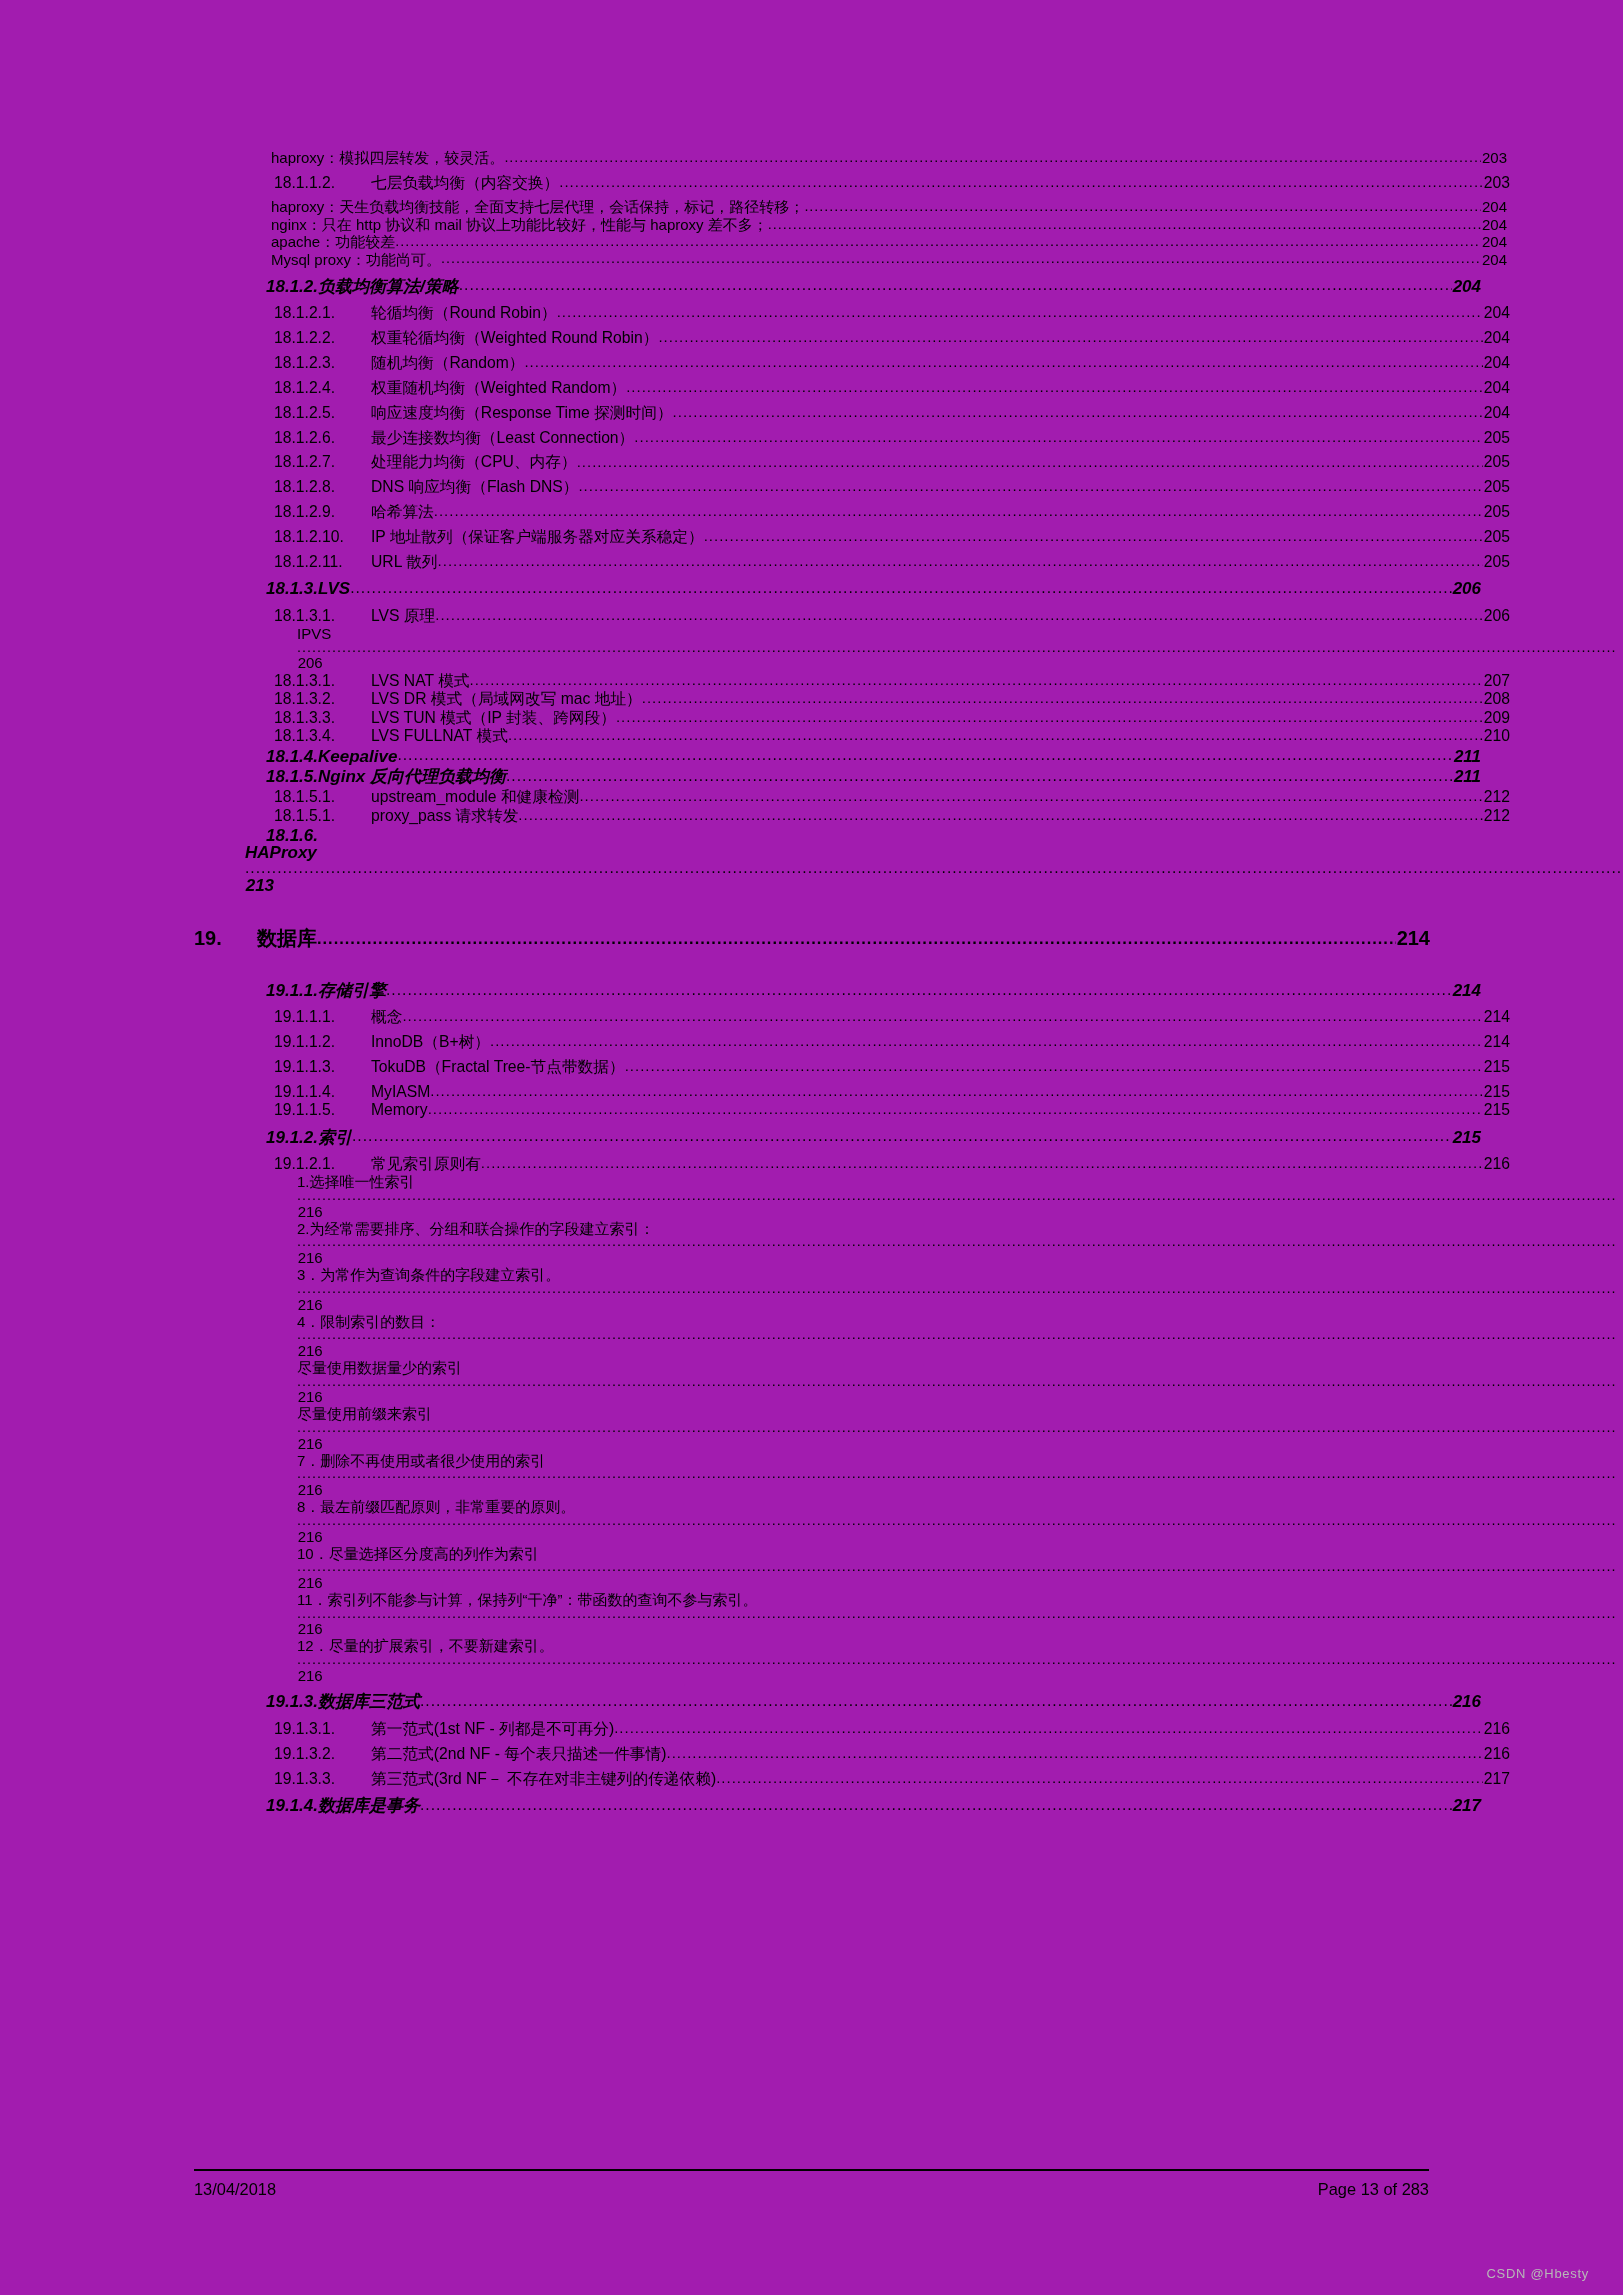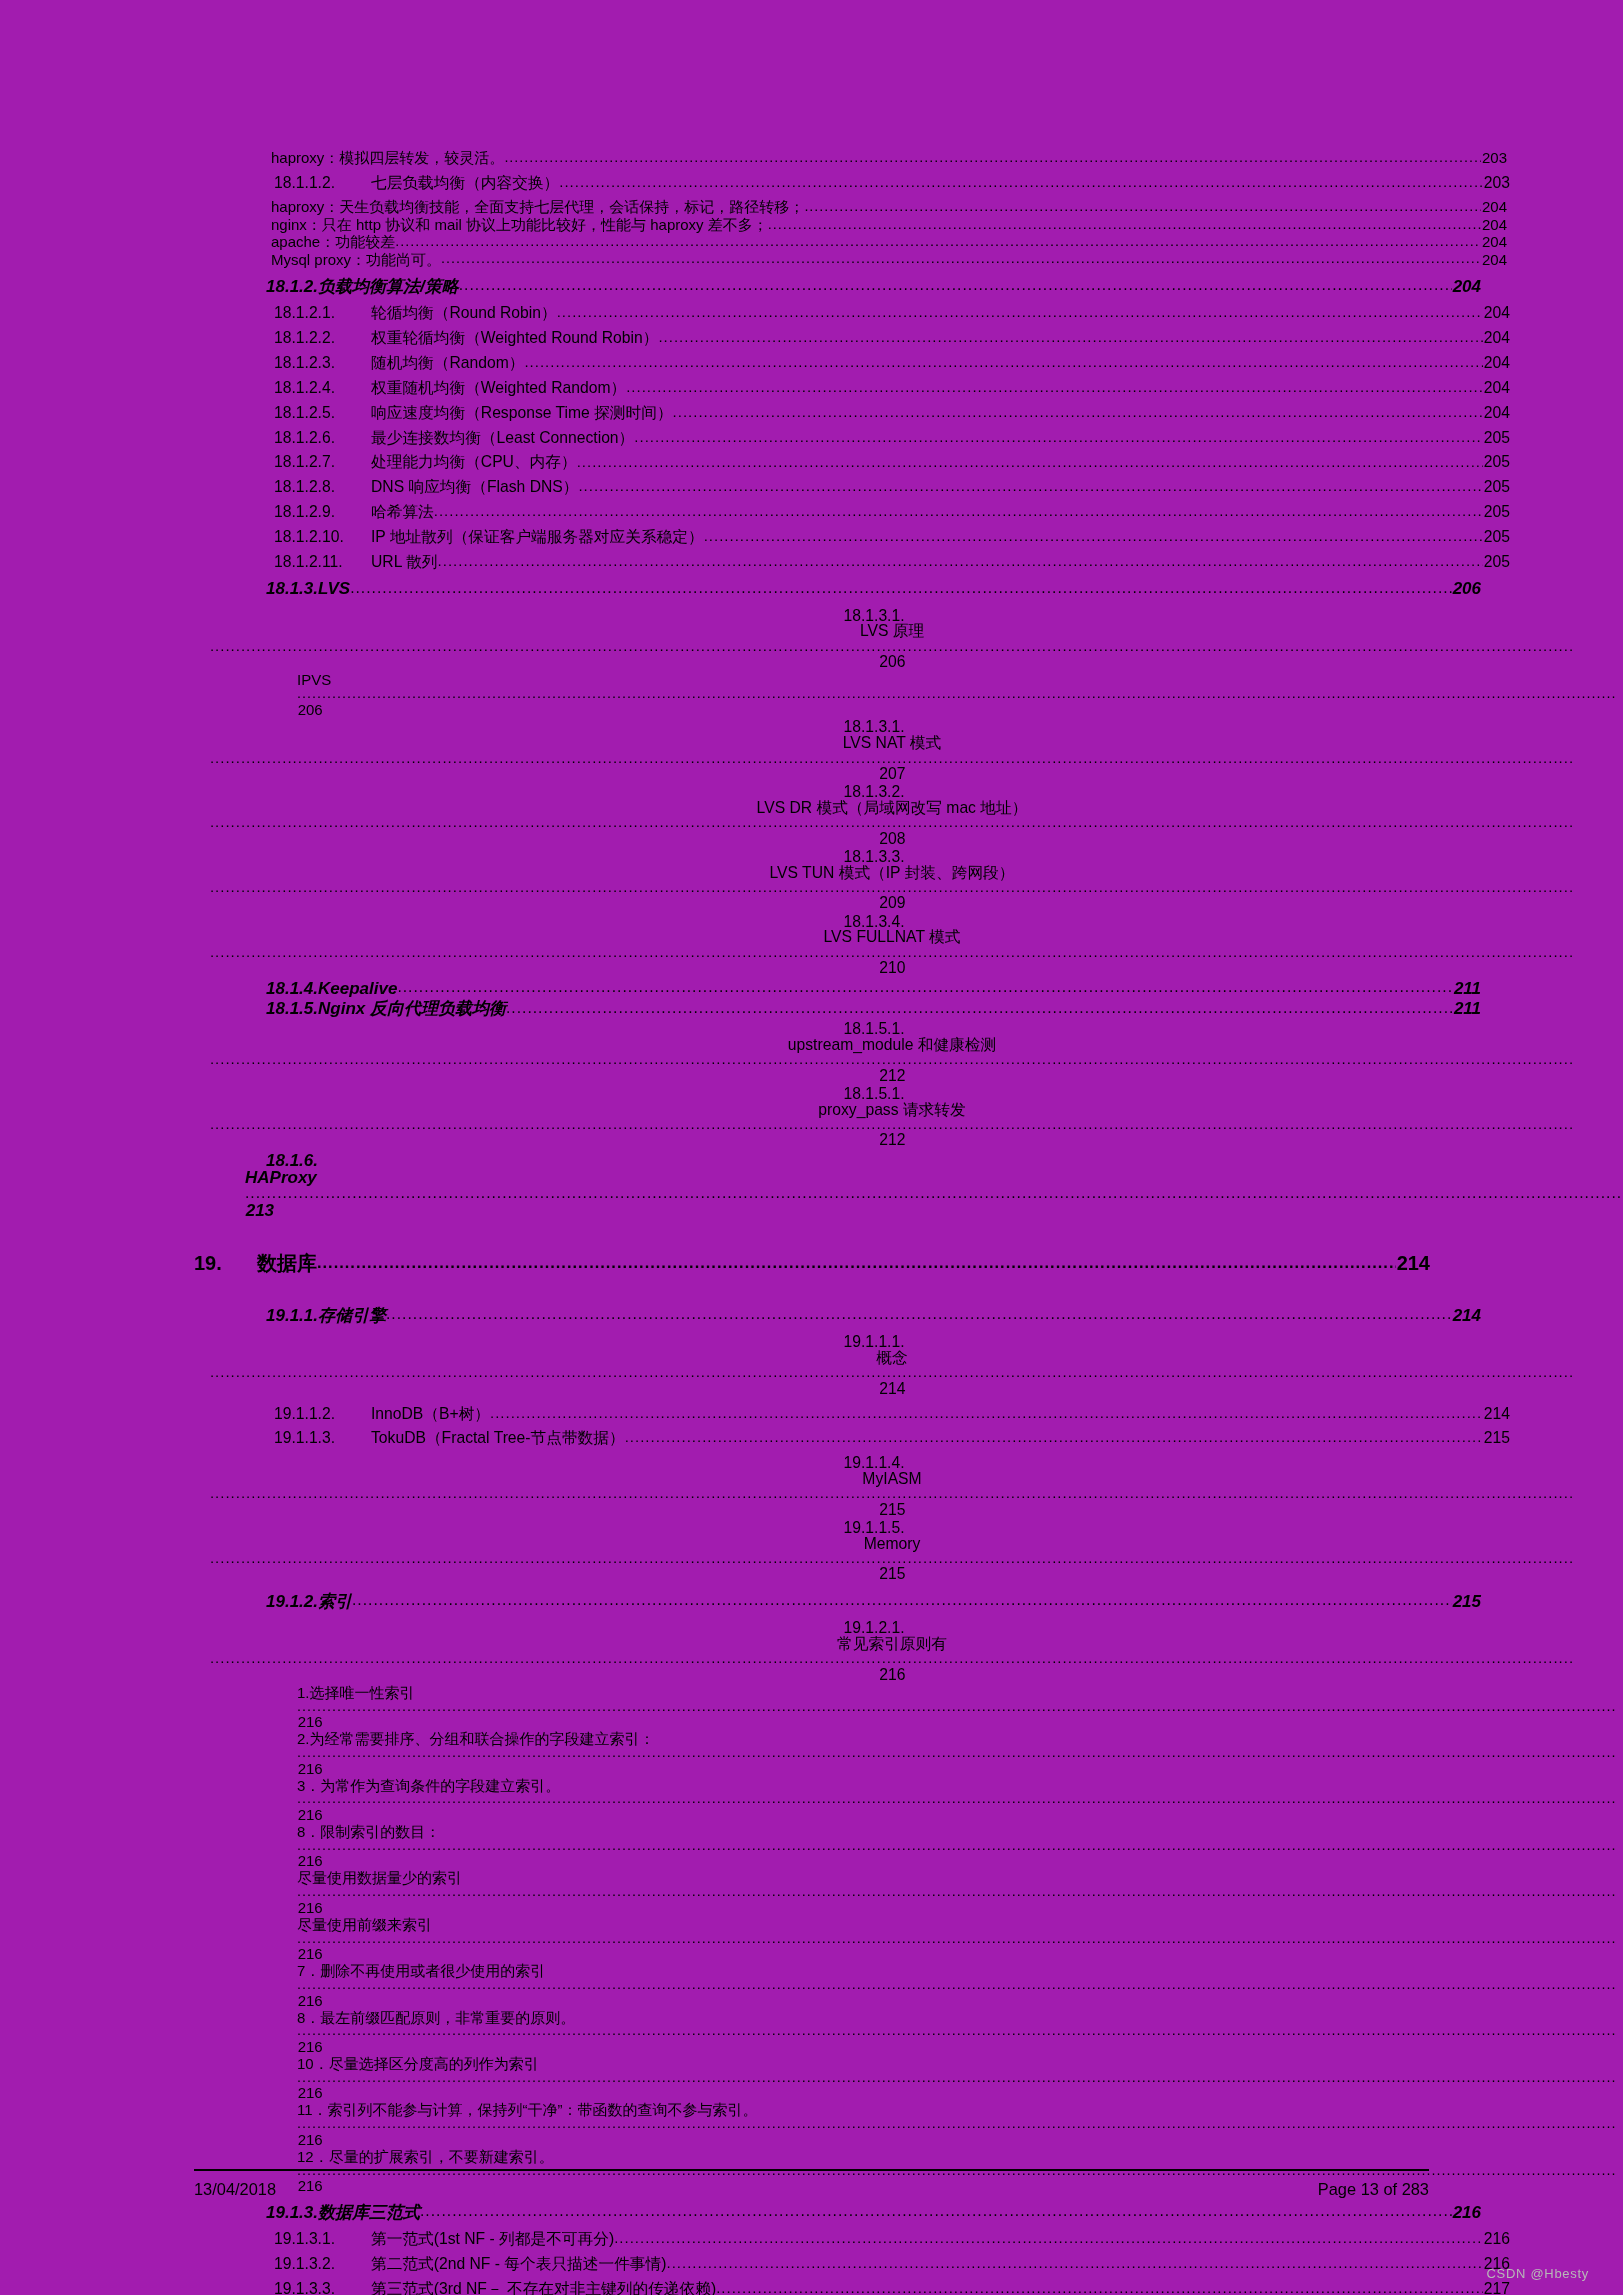--- a/index.html
+++ b/index.html
@@ -97,21 +97,21 @@
     margin-left: 80px;
     margin-top: 9.2px;
     margin-bottom: 9.2px;
     align-items: center;
   }
   .lvl4 .num { width: 97px; }
   .lvl4 .dots { font-size: 15px; position: relative; top: -1.3px; }
   .lvl4 .pg { font-size: 15.7px; }
 
   
-  .lvl4.tight { margin-top: 2.6px; margin-bottom: 2.6px; flex-direction: column; }
+  .lvl4.tight { margin-top: 2.6px; margin-bottom: 2.6px; }
 
   
   .lvl5 {
     font-size: 15px;
     margin-left: 77px;
     margin-top: 2px;
     margin-bottom: 2px;
   }
   .lvl5 .dots { font-size: 14.4px; position: relative; top: -1.3px; }
   .lvl5 .pg { font-size: 15px; }
@@ -388,21 +388,21 @@
         <span class="ttl">2.为经常需要排序、分组和联合操作的字段建立索引：</span>
         <span class="dots"></span>
         <span class="pg">216</span>
       </div>
       <div class="row lvl5 deep">
         <span class="ttl">3．为常作为查询条件的字段建立索引。</span>
         <span class="dots"></span>
         <span class="pg">216</span>
       </div>
       <div class="row lvl5 deep">
-        <span class="ttl">8．限制索引的数目：</span>
+        <span class="ttl">4．限制索引的数目：</span>
         <span class="dots"></span>
         <span class="pg">216</span>
       </div>
       <div class="row lvl5 deep">
         <span class="ttl">尽量使用数据量少的索引</span>
         <span class="dots"></span>
         <span class="pg">216</span>
       </div>
       <div class="row lvl5 deep">
         <span class="ttl">尽量使用前缀来索引</span>

